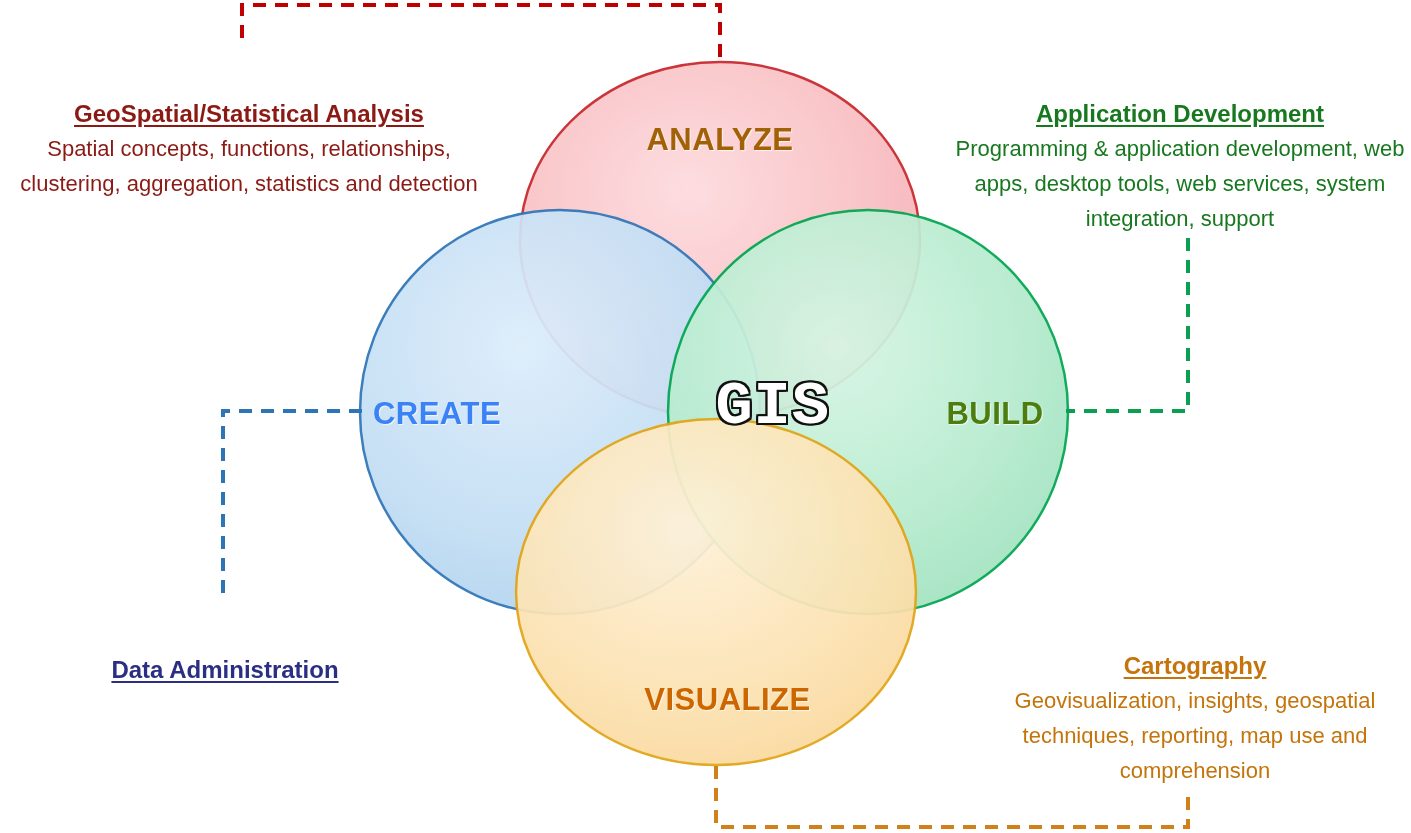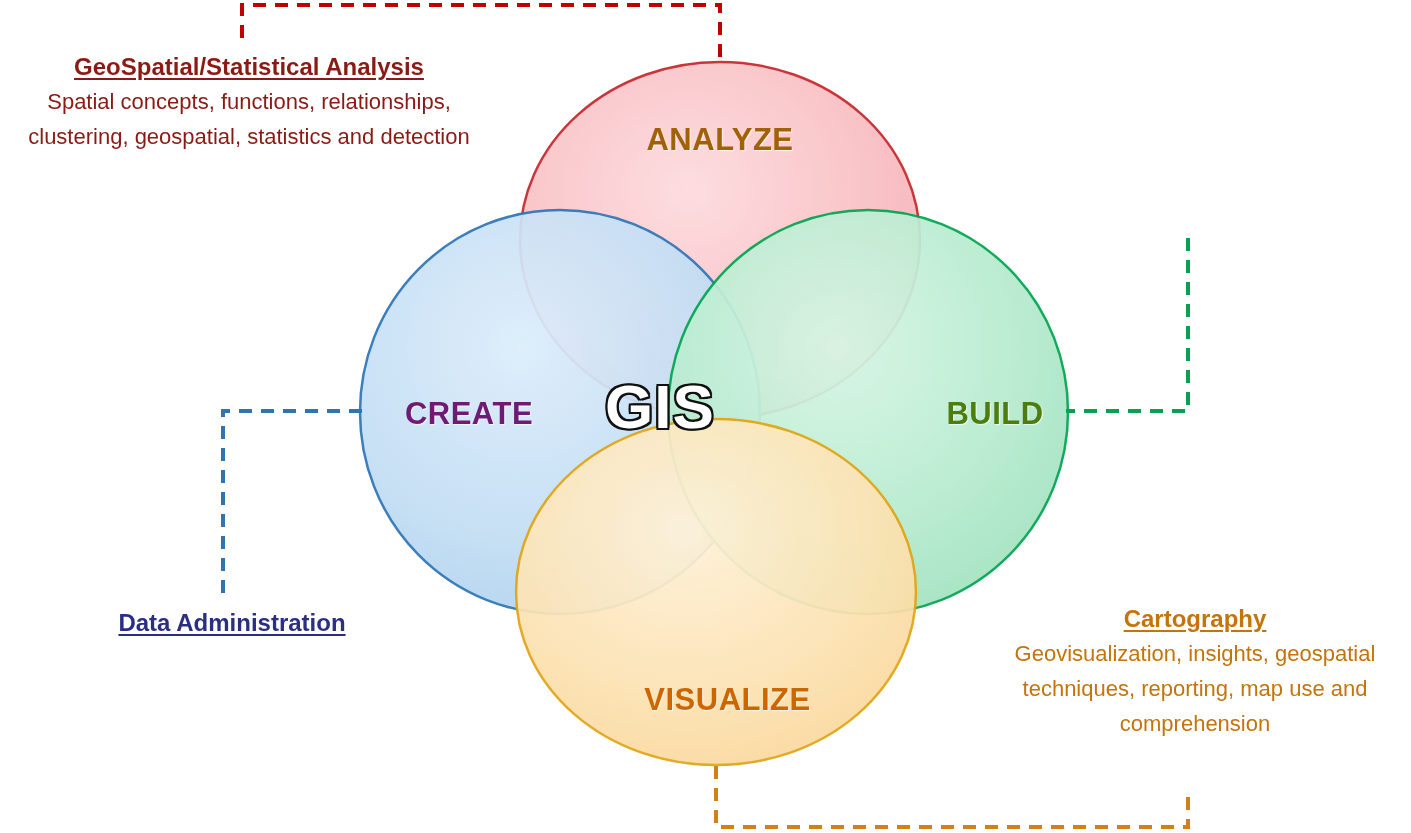--- a/index.html
+++ b/index.html
@@ -33,47 +33,48 @@
     position: absolute;
     font-family: "Liberation Sans", sans-serif;
     font-weight: bold;
     font-size: 31px;
     letter-spacing: 0.5px;
     white-space: nowrap;
     text-align: center;
     text-shadow: 1px 1px 1px rgba(255,255,255,0.75);
   }
   #label-analyze   { left: 610px; top: 122px; width: 220px; color: #a16207; }
-  #label-create    { left: 384px; top: 396px; width: 170px; color: #701a75; text-align: center; }
+  #label-create    { left: 352px; top: 396px; width: 170px; color: #3b82f6; text-align: center; }
   #label-build     { left: 915px; top: 396px; width: 160px; color: #4d7c0f; }
   #label-visualize { left: 615px; top: 682px; width: 225px; color: #CC6600; }
 
   #label-gis {
     position: absolute;
     left: 605px;
     top: 376px;
     width: 225px;
-    text-align: left;
-    font-family: Liberation Sans, sans-serif;
+    text-align: right;
+    font-family: Liberation Mono, monospace;
     font-weight: bold;
     font-size: 62px;
     line-height: 62px;
     color: #ffffff;
     letter-spacing: 1px;
     -webkit-text-stroke: 2.5px #111111;
     paint-order: stroke fill;
     text-shadow:
       -2px -2px 0 #111, 2px -2px 0 #111, -2px 2px 0 #111, 2px 2px 0 #111,
       0 -2px 0 #111, 0 2px 0 #111, -2px 0 0 #111, 2px 0 0 #111;
   }
 
   
   .caption {
     position: absolute;
     text-align: center;
+    margin-top: 47px;
   }
   .caption .cap-title {
     font-family: "Liberation Sans", sans-serif;
     font-weight: bold;
     font-size: 24px;
     line-height: 30px;
     text-decoration: underline;
     text-underline-offset: 3px;
     margin: 0 0 2px 0;
     white-space: nowrap;
@@ -85,21 +86,21 @@
     line-height: 35px;
     margin: 0;
   }
 
   #cap-geospatial { left: 14px;  top: 52px;  width: 470px; color: #8B1A14; }
   #cap-geospatial .cap-title { color: #8B1A14; text-decoration-color: #8B1A14; }
 
   #cap-appdev     { left: 955px; top: 52px;  width: 450px; color: #17781F; }
   #cap-appdev .cap-title { color: #17781F; text-decoration-color: #17781F; }
 
-  #cap-dataadmin  { left: 0px;   top: 608px; width: 450px; color: #2B2F83; padding-left: 7px; }
+  #cap-dataadmin  { left: 0px;   top: 608px; width: 450px; color: #2B2F83; }
   #cap-dataadmin .cap-title { color: #2B2F83; text-decoration-color: #2B2F83; }
 
   #cap-cartography{ left: 975px; top: 604px; width: 440px; color: #C4740B; }
   #cap-cartography .cap-title { color: #C4740B; text-decoration-color: #C4740B; }
 
   
   #connectors {
     position: absolute;
     left: 0;
     top: 0;
@@ -158,23 +159,27 @@
 
     <path d="M 1188 238 L 1188 411 L 1066 411" fill="none" stroke="#0B9F52" stroke-width="4" stroke-dasharray="13 9"></path>
 
     <path d="M 362 411 L 223 411 L 223 598" fill="none" stroke="#2E75B6" stroke-width="4" stroke-dasharray="13 9"></path>
 
     <path d="M 716 766 L 716 827 L 1188 827 L 1188 788" fill="none" stroke="#D2801A" stroke-width="4" stroke-dasharray="13 9"></path>
   </svg>
 
   <div class="caption" id="cap-geospatial">
     <div class="cap-title">GeoSpatial/Statistical Analysis</div>
-    <div class="cap-body">Spatial concepts,  functions, relationships, clustering, geospatial, statistics and detection</div>
+    <div class="cap-body">Spatial concepts,  functions, relationships, clustering, aggregation, statistics and detection</div>
   </div>
 
+  <div class="caption" id="cap-appdev">
+    <div class="cap-title">Application Development</div>
+    <div class="cap-body">Programming &amp; application development, web apps, desktop tools, web services, system integration, support</div>
+  </div>
 
   <div class="caption" id="cap-dataadmin">
     <div class="cap-title">Data Administration</div>
   </div>
 
   <div class="caption" id="cap-cartography">
     <div class="cap-title">Cartography</div>
     <div class="cap-body">Geovisualization, insights, geospatial techniques, reporting, map use and comprehension</div>
   </div>
 

